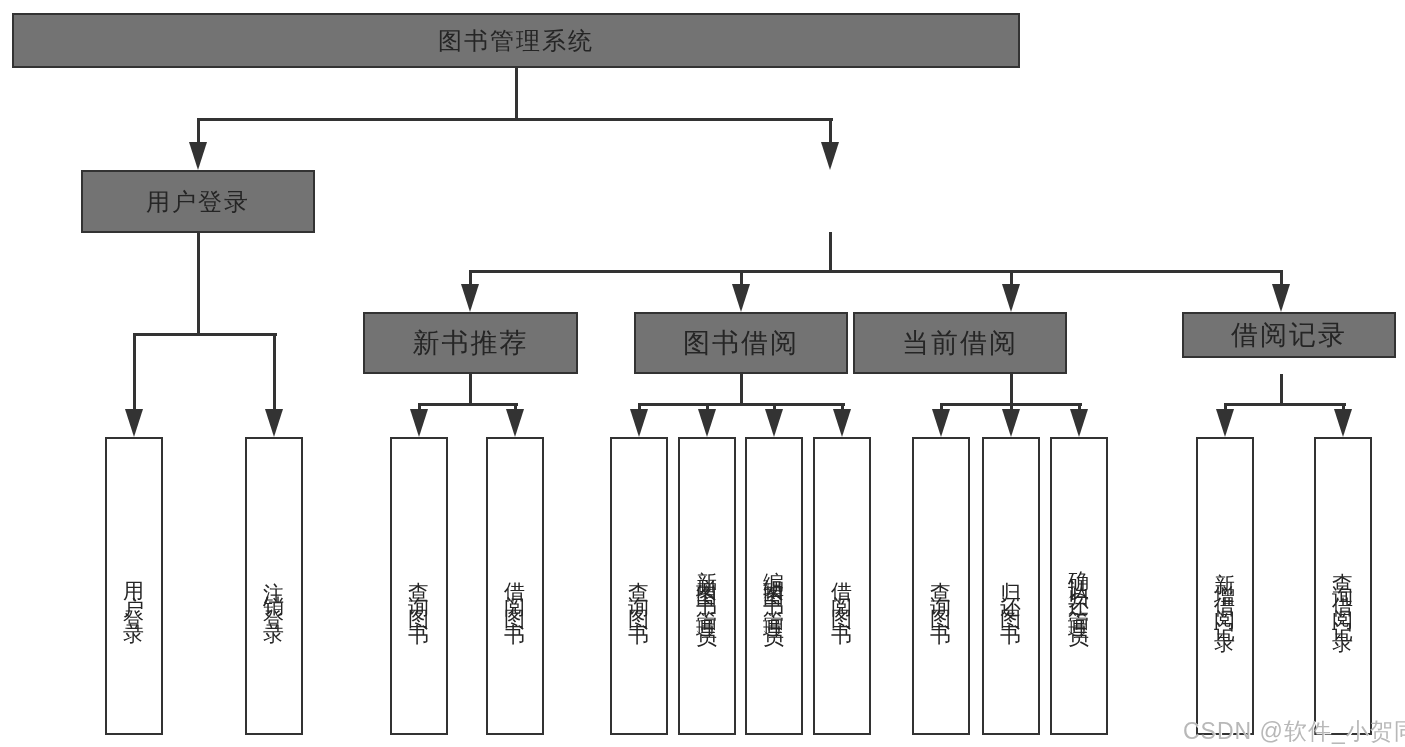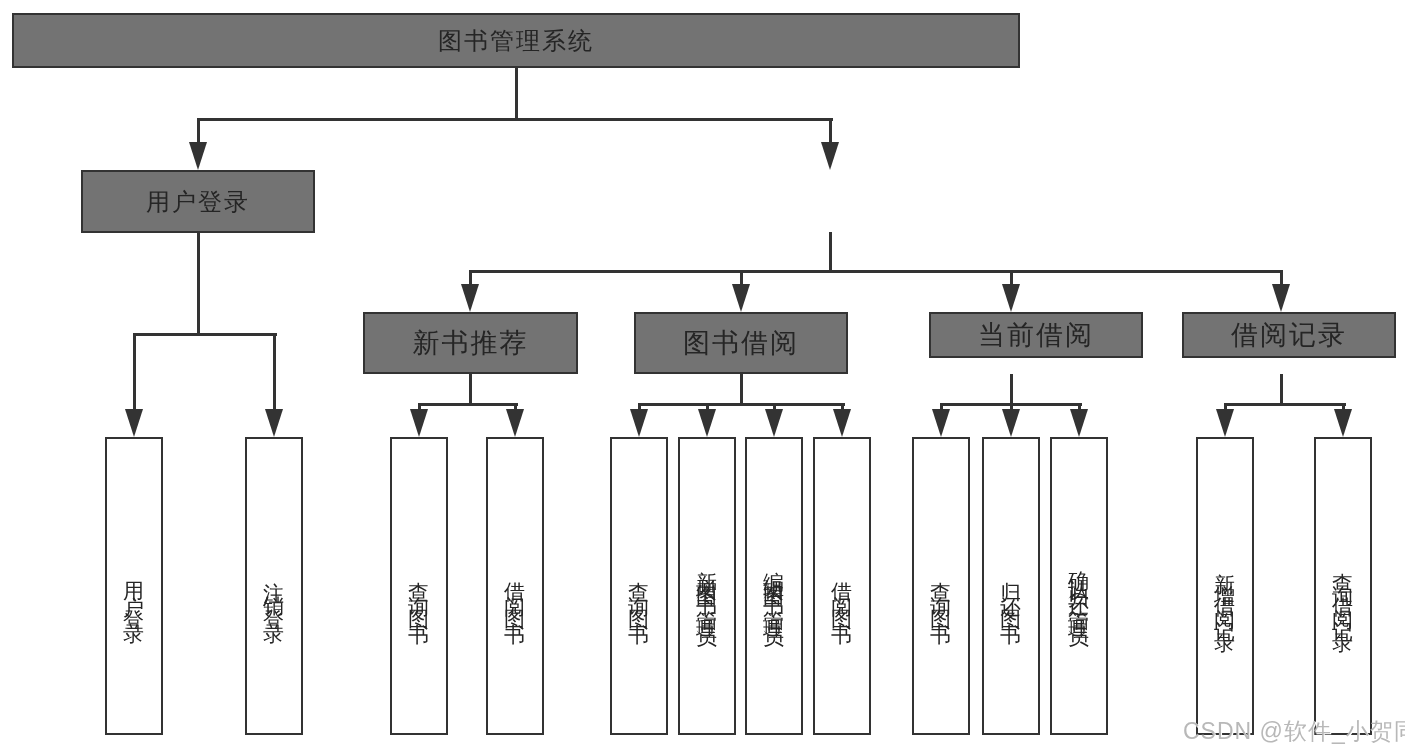--- a/index.html
+++ b/index.html
@@ -86,21 +86,21 @@
 
 
   <div class="node" style="left:363px;top:312px;width:215px;height:62px;">
     <span class="hlabel fs-l3">新书推荐</span>
   </div>
 
   <div class="node" style="left:634px;top:312px;width:214px;height:62px;">
     <span class="hlabel fs-l3">图书借阅</span>
   </div>
 
-  <div class="node" style="left:929px;top:312px;width:214px;height:46px;">
+  <div class="node" style="left:853px;top:312px;width:214px;height:62px;">
     <span class="hlabel fs-l3">当前借阅</span>
   </div>
 
   <div class="node" style="left:1182px;top:312px;width:214px;height:46px;">
     <span class="hlabel fs-l3">借阅记录</span>
   </div>
 
   <div class="leaf" style="left:105px;">
     <span class="vlabel">用户登录</span>
   </div>

